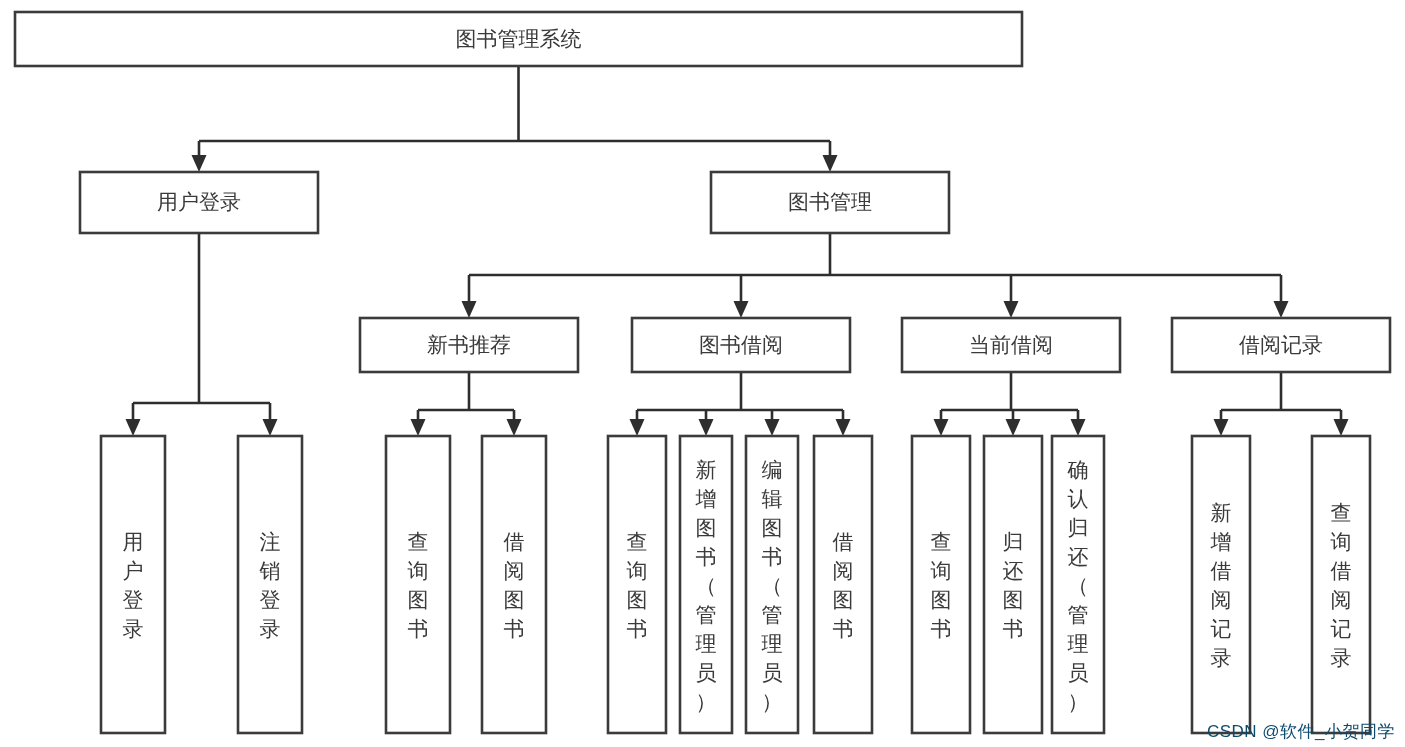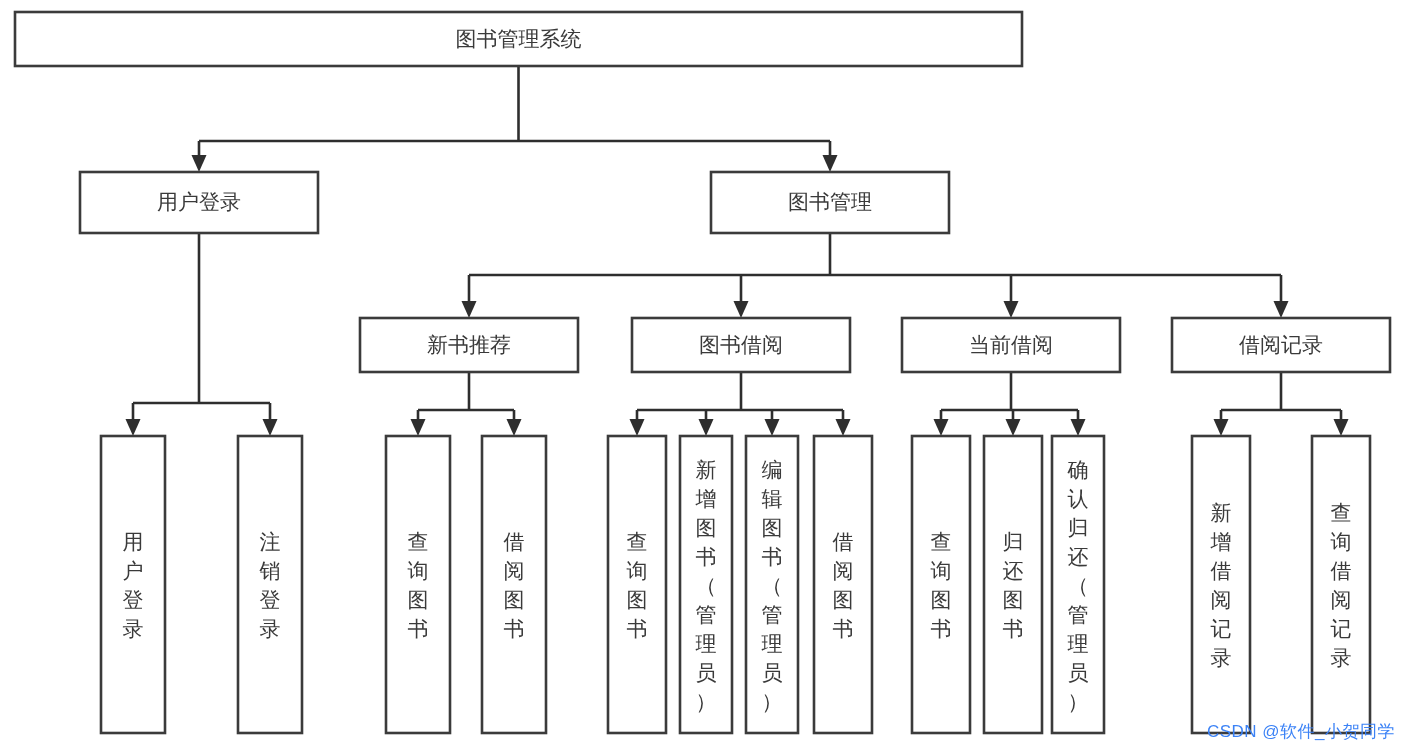--- a/index.html
+++ b/index.html
@@ -53,21 +53,21 @@
     font-size: 21px;
     fill: #3a3a3a;
     text-anchor: middle;
   }
   .watermark {
     position: absolute;
     right: 10px;
     bottom: 4px;
     font-family: "Liberation Sans", "DejaVu Sans", sans-serif;
     font-size: 17px;
-    color: #3b82f6;
+    color: #0c4a6e;
     letter-spacing: 0.5px;
     white-space: nowrap;
     user-select: none;
   }
 </style>
 </head>
 <body>
 
 <div id="diagram-root">
   <svg class="tree-canvas" id="tree-canvas" viewBox="0 0 1405 747">

